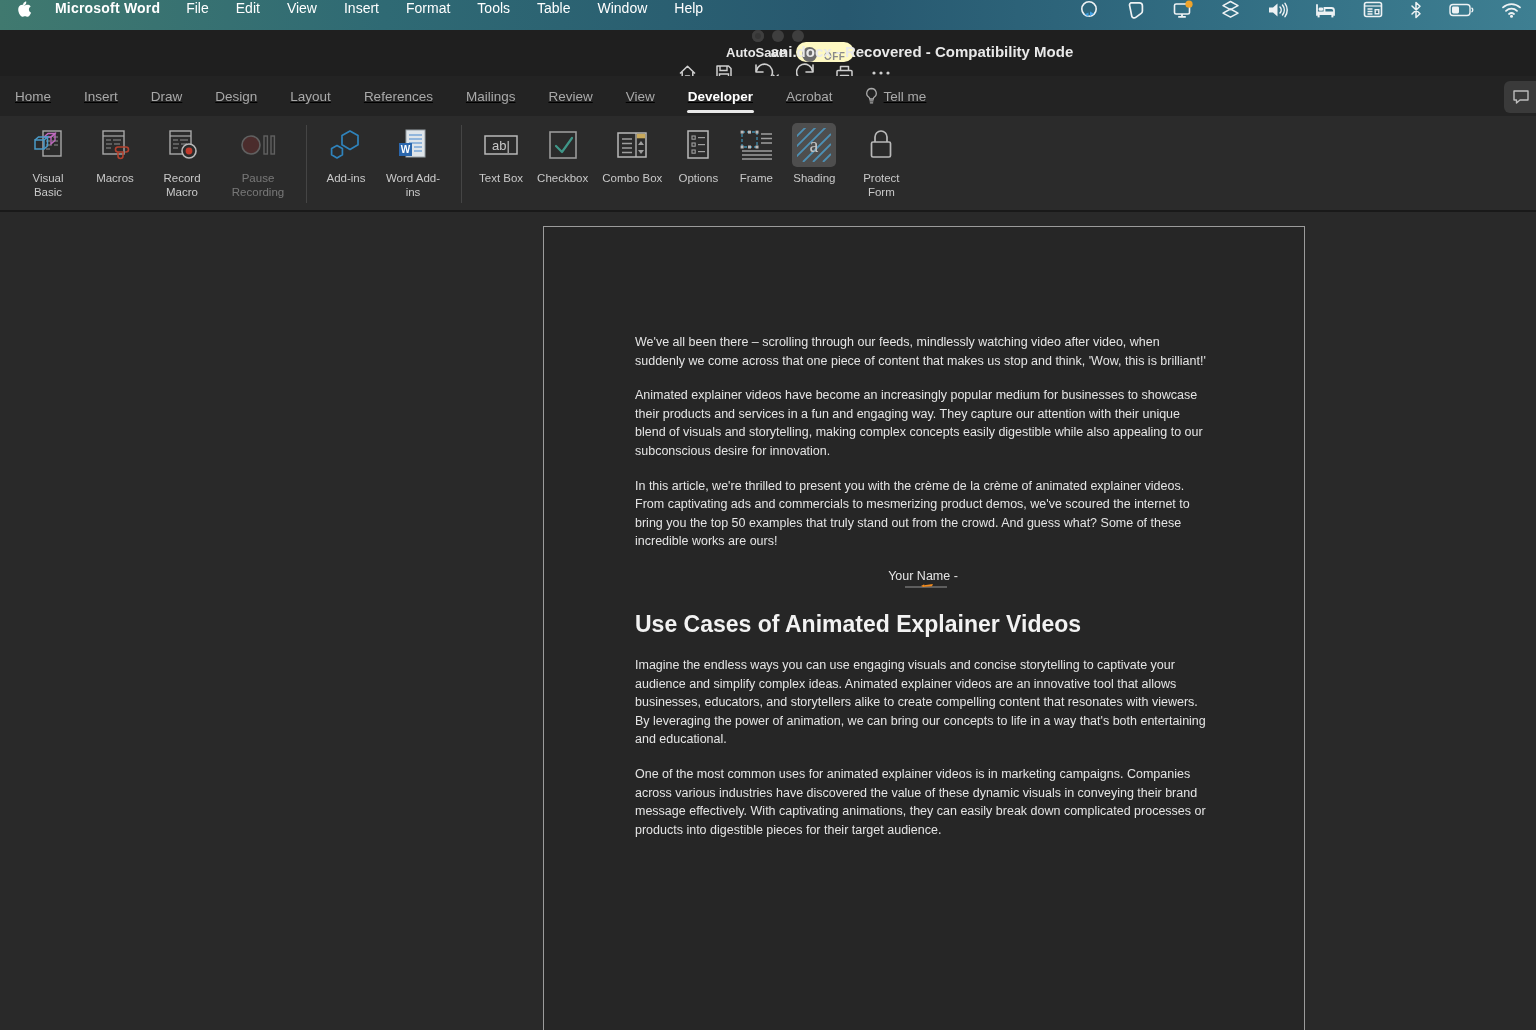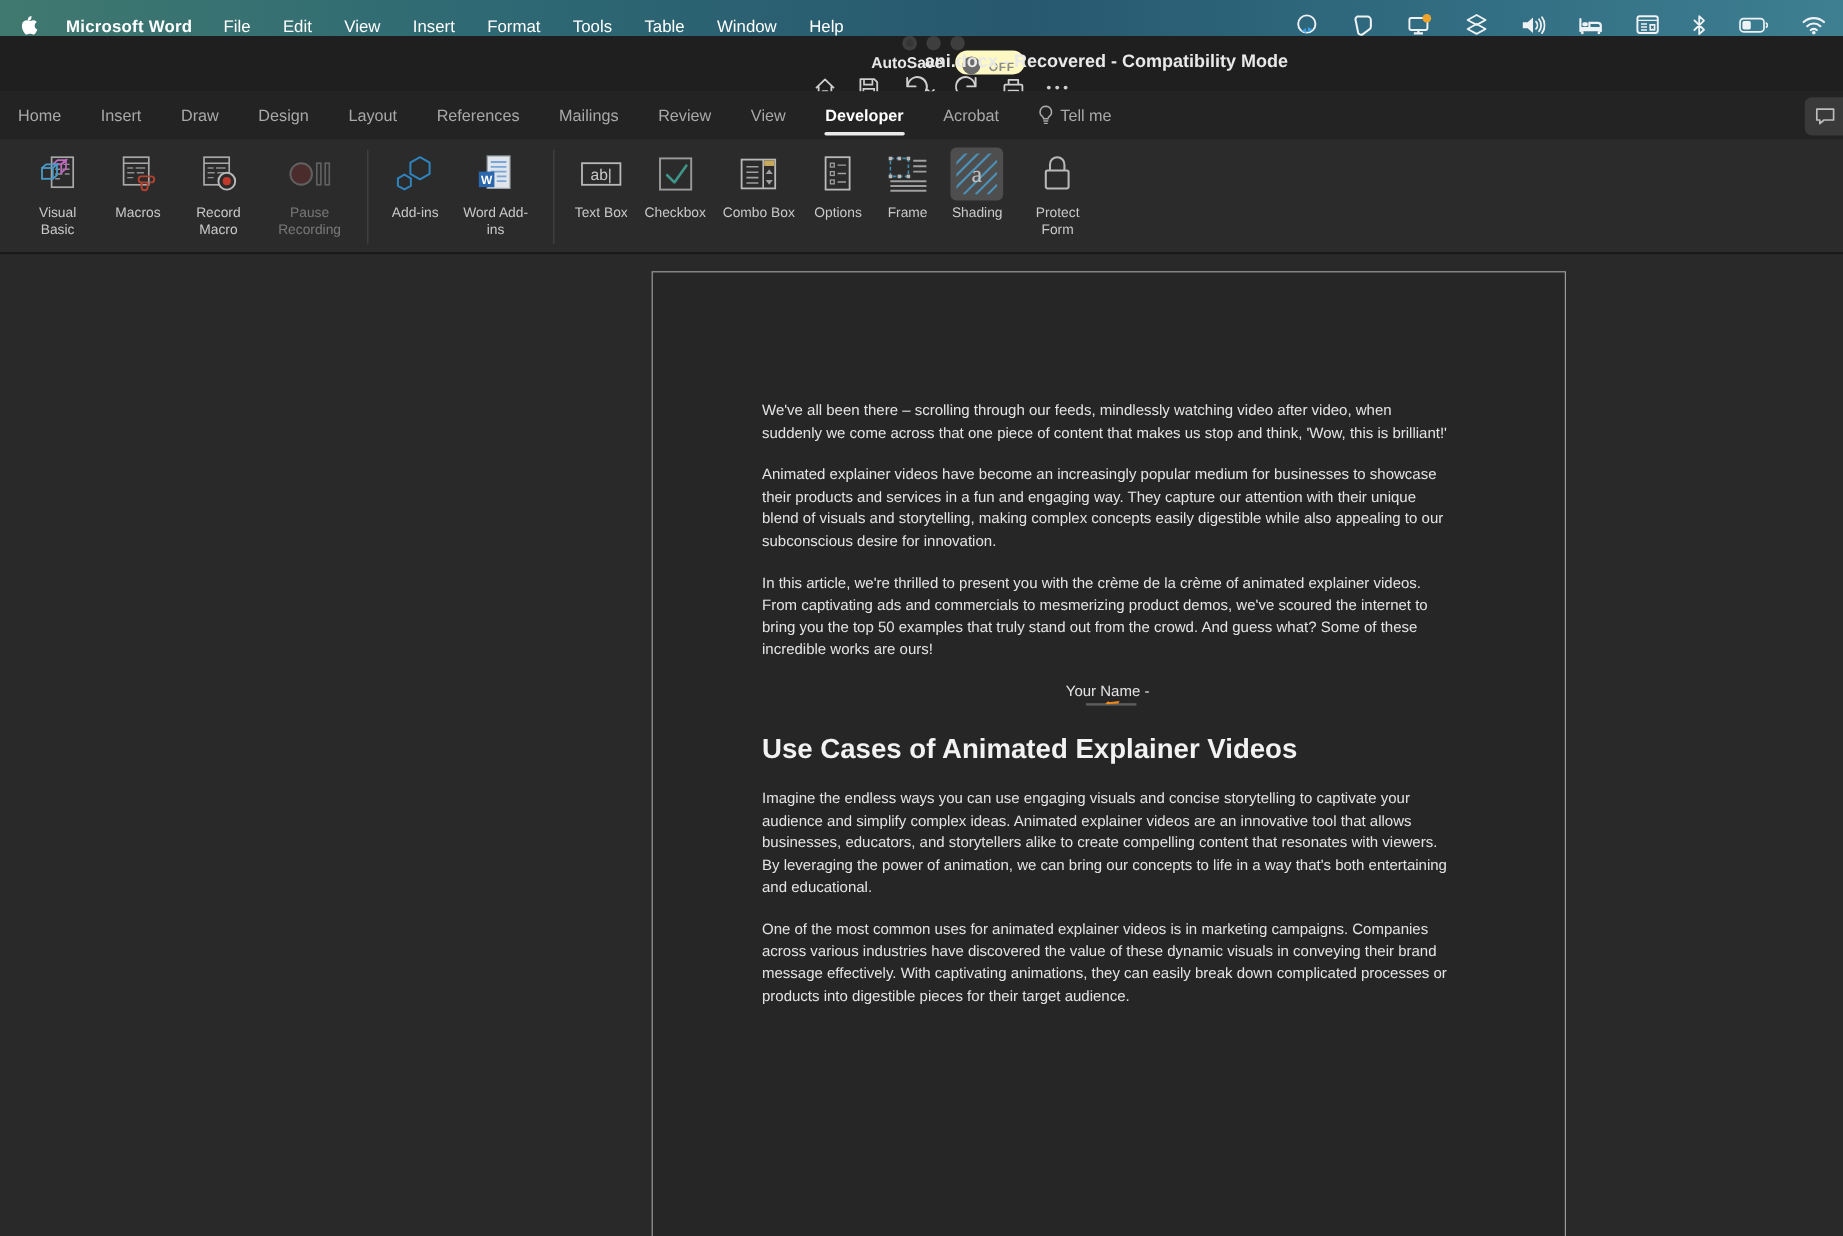--- a/index.html
+++ b/index.html
@@ -1,20 +1,20 @@
 <!DOCTYPE html>
 <html><head>
 <meta charset="utf-8">
 <style>
   * { margin:0; padding:0; box-sizing:border-box; }
   html,body { width:1536px; height:1030px; overflow:hidden; background:#292929;
     font-family:"Liberation Sans", sans-serif; -webkit-user-select:none; }
 
   
-  .menubar { height:30px; display:flex; align-items:flex-end;
+  .menubar { height:30px; display:flex; align-items:flex-start;
     background:linear-gradient(90deg,#40796f 0%, #2f6a74 25%, #27586f 55%, #326e83 80%, #3e7f92 100%);
     color:#fff; font-size:14px; padding:0 14px 0 18px; }
   .menubar .apple { margin-right:22px; display:flex; align-items:center; }
   .menubar .appname { font-weight:700; margin-right:26px; letter-spacing:.2px; }
   .menubar .mitem { margin-right:27px; font-weight:400; }
   .menubar .spacer { flex:1; }
   .statusicons { display:flex; align-items:center; gap:27px; }
   .statusicons svg { display:block; }
 
   
@@ -27,21 +27,21 @@
   .aspill { margin-left:10px; width:58px; height:20px; border-radius:10px; background:#fef9c3;
     display:flex; align-items:flex-end; padding:0 6px; }
   .asknob { width:15px; height:15px; border-radius:50%; background:#6b6b6b; }
   .asoff { color:#8a8a8a; font-size:10px; font-weight:700; margin-left:7px; letter-spacing:.5px; }
   .qat { display:flex; align-items:center; gap:16px; margin-left:32px; color:#cfcfcf; }
   .qat .qbtn { display:flex; align-items:center; }
   .doc-title { position:absolute; left:922px; transform:translateX(-50%); top:50%; margin-top:-10px;
     color:#e9e9e9; font-size:15px; font-weight:700; white-space:nowrap; }
 
   
-  .tabsrow { height:40px; background:#232323; display:flex; align-items:stretch; padding-left:14px; position:relative; }
+  .tabsrow { height:40px; background:#232323; display:flex; align-items:stretch; padding-left:14px; position:relative;text-decoration:underline; }
   .tab { display:flex; align-items:center; color:#a9a9a9; font-size:13.5px; margin-right:31px; position:relative; padding:0 1px; }
   .tab.active { color:#ffffff; font-weight:700; }
   .tab.active::after { content:""; position:absolute; left:0; right:0; bottom:3px; height:3px; background:#e9e9e9; border-radius:2px; }
   .tellme { display:flex; align-items:center; color:#a9a9a9; font-size:13.5px; gap:6px; }
   .comment-btn { position:absolute; right:-8px; top:5px; width:40px; height:32px; background:#3a3a3a;
     border-radius:6px; display:flex; align-items:center; justify-content:flex-start; padding-left:8px; }
 
   
   .toolsrow { height:96px; background:#2b2b2b; border-bottom:2px solid #191919; display:flex; align-items:flex-start; padding:7px 0 0 10px; }
   .rbtn { display:flex; flex-direction:column; align-items:center; padding:0 7px; }

